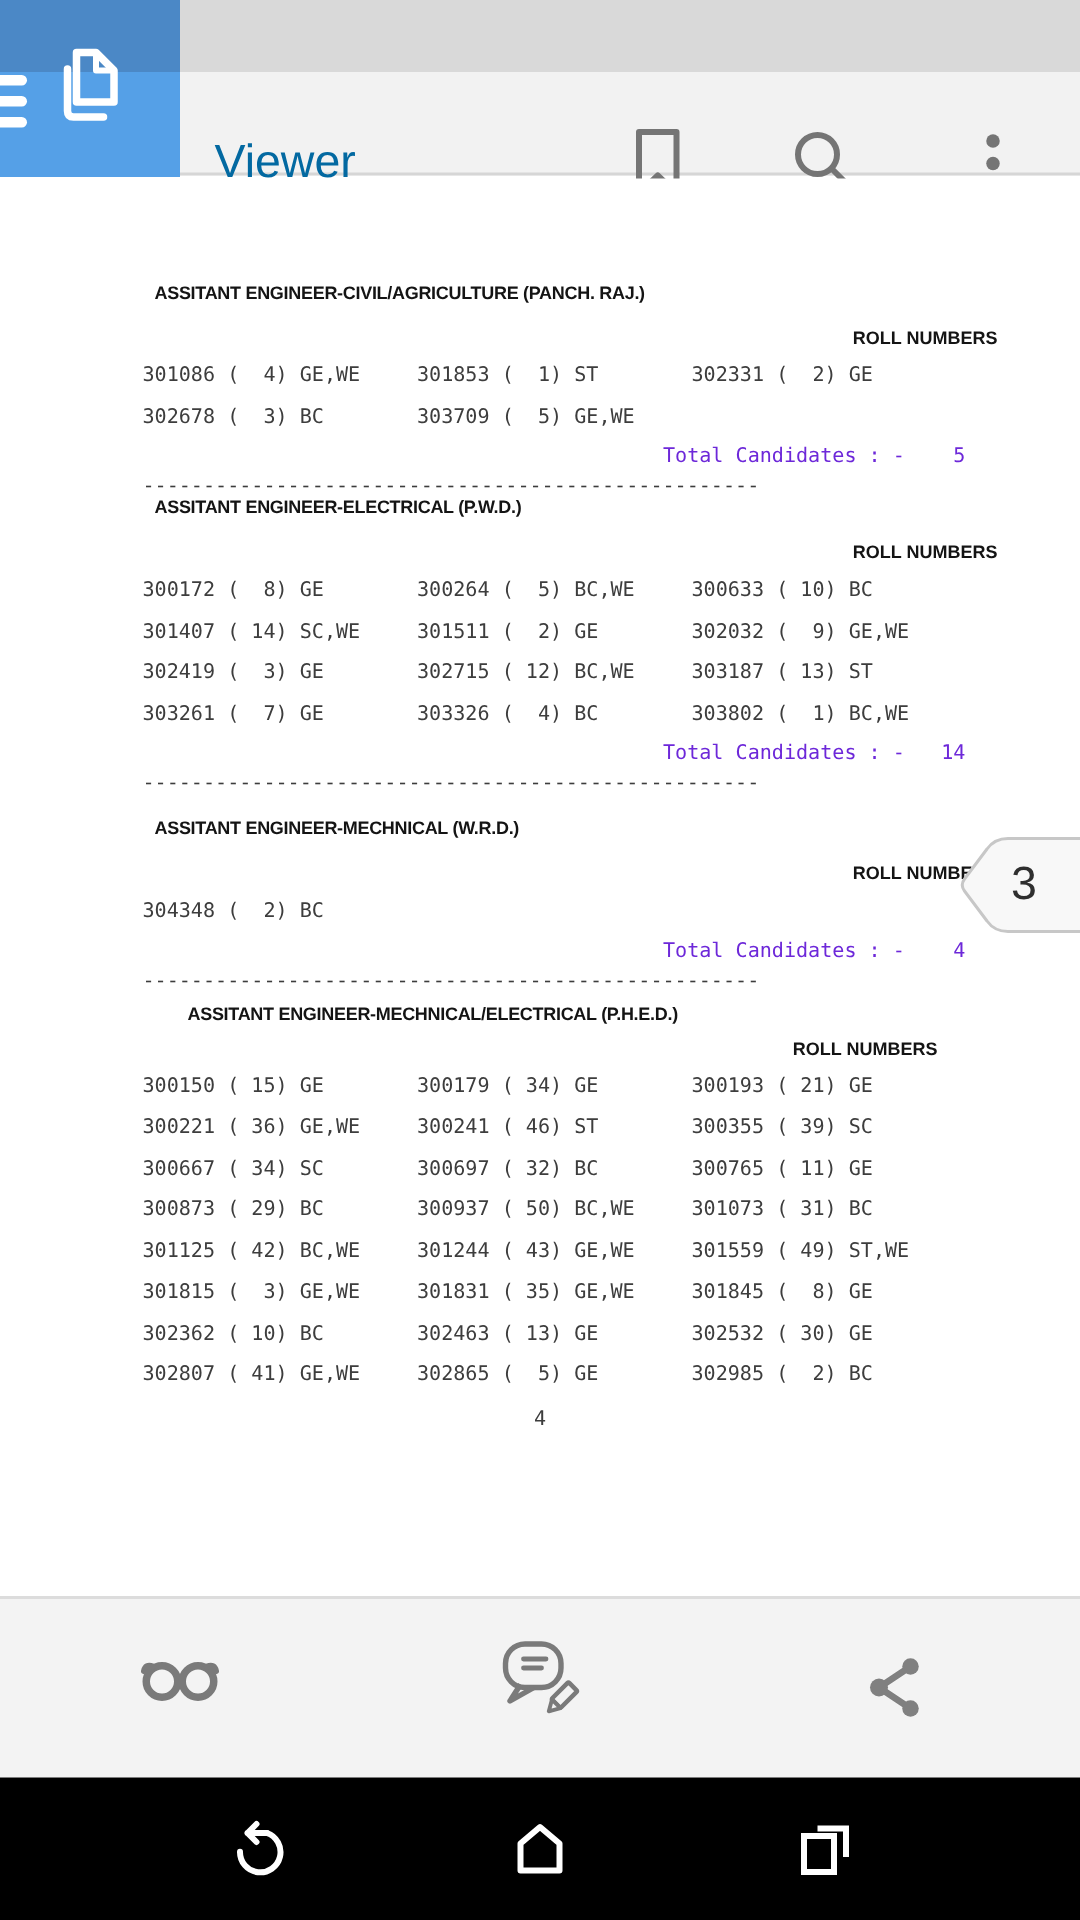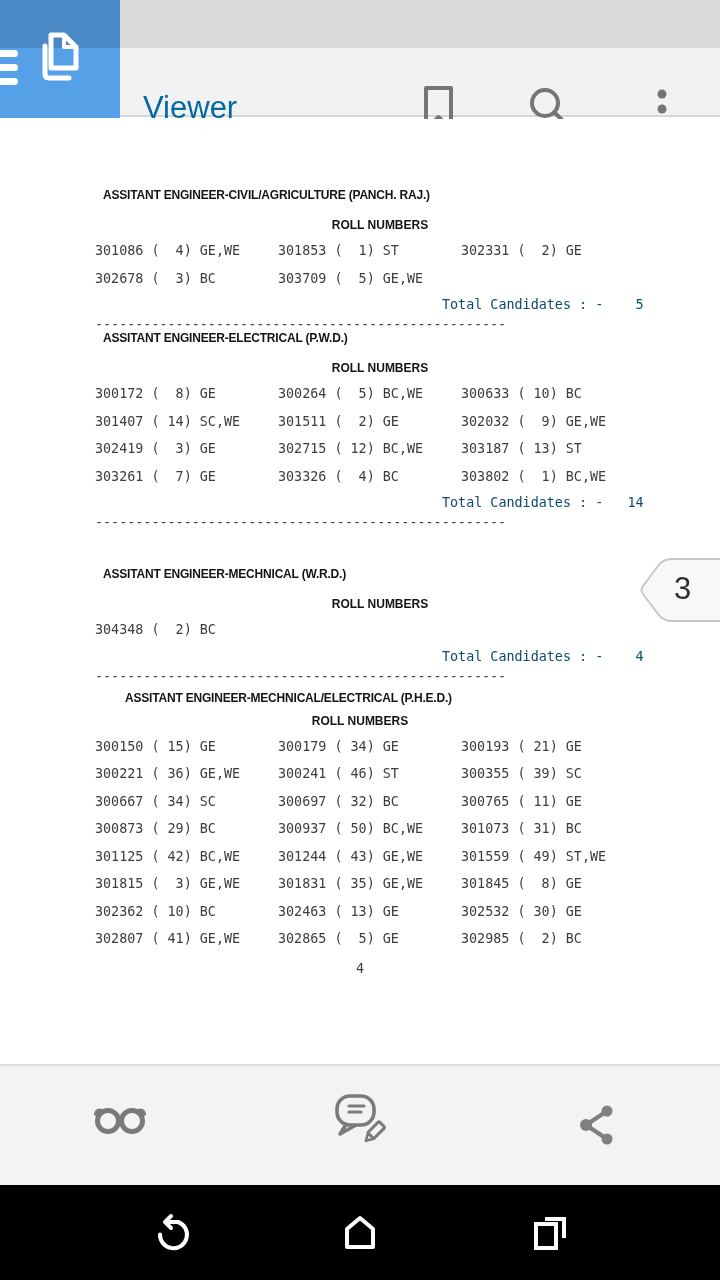--- a/index.html
+++ b/index.html
@@ -20,33 +20,33 @@
   .icon-bookmark{left:421px;top:36px;}
   .icon-search{left:524px;top:34px;}
   .icon-overflow{left:656px;top:40px;}
 
   
   .document{position:absolute;left:0;top:119px;width:720px;height:945px;background:#ffffff;
             padding:69px 0 0 95px;box-sizing:border-box;}
   .sec-title{font-weight:bold;font-size:12px;line-height:14px;letter-spacing:-0.2px;color:#141414;
              padding-left:8px;white-space:pre;}
   .s4 .sec-title{padding-left:30px;}
-  .roll-label{width:570px;text-align:center;font-weight:bold;font-size:12px;line-height:14px;
+  .roll-label{width:570px;text-align:right;font-weight:bold;font-size:12px;line-height:14px;
               color:#141414;margin-top:16px;}
   .s4 .roll-label{margin-top:9px;width:530px;}
   .rows{margin-top:5px;}
   .row{height:27.5px;line-height:27.5px;white-space:pre;text-decoration:underline;}
   .cell{display:inline-block;width:183px;font-family:"DejaVu Sans Mono",monospace;font-size:13.4px;
         color:#3d3d3d;white-space:pre;vertical-align:top;}
-  .total{font-family:"DejaVu Sans Mono",monospace;font-size:13.4px;color:#0c4a6e;
+  .total{font-family:"DejaVu Sans Mono",monospace;font-size:13.4px;color:#6d28d9;
          padding-left:347px;line-height:26px;white-space:pre;}
   .dash{font-family:"DejaVu Sans Mono",monospace;font-size:13.4px;color:#3d3d3d;line-height:13px;
         white-space:pre;overflow:hidden;}
   .section.s2{margin-top:0;}
-  .section.s3{margin-top:38px;}
+  .section.s3{margin-top:16px;}
   .section.s4{margin-top:8px;}
   .page-footer{width:720px;margin-left:-95px;margin-top:2px;text-align:center;
                font-family:"DejaVu Sans Mono",monospace;font-size:13.4px;line-height:27px;color:#3d3d3d;}
 
   
   .page-bubble{position:absolute;right:-4px;top:556px;width:86px;height:68px;}
   .page-bubble .num{position:absolute;left:36px;top:15px;font-size:31px;color:#2f2f2f;}
 
   
   .bottom-toolbar{position:absolute;left:0;top:1064px;width:720px;height:121px;background:#f3f3f3;

